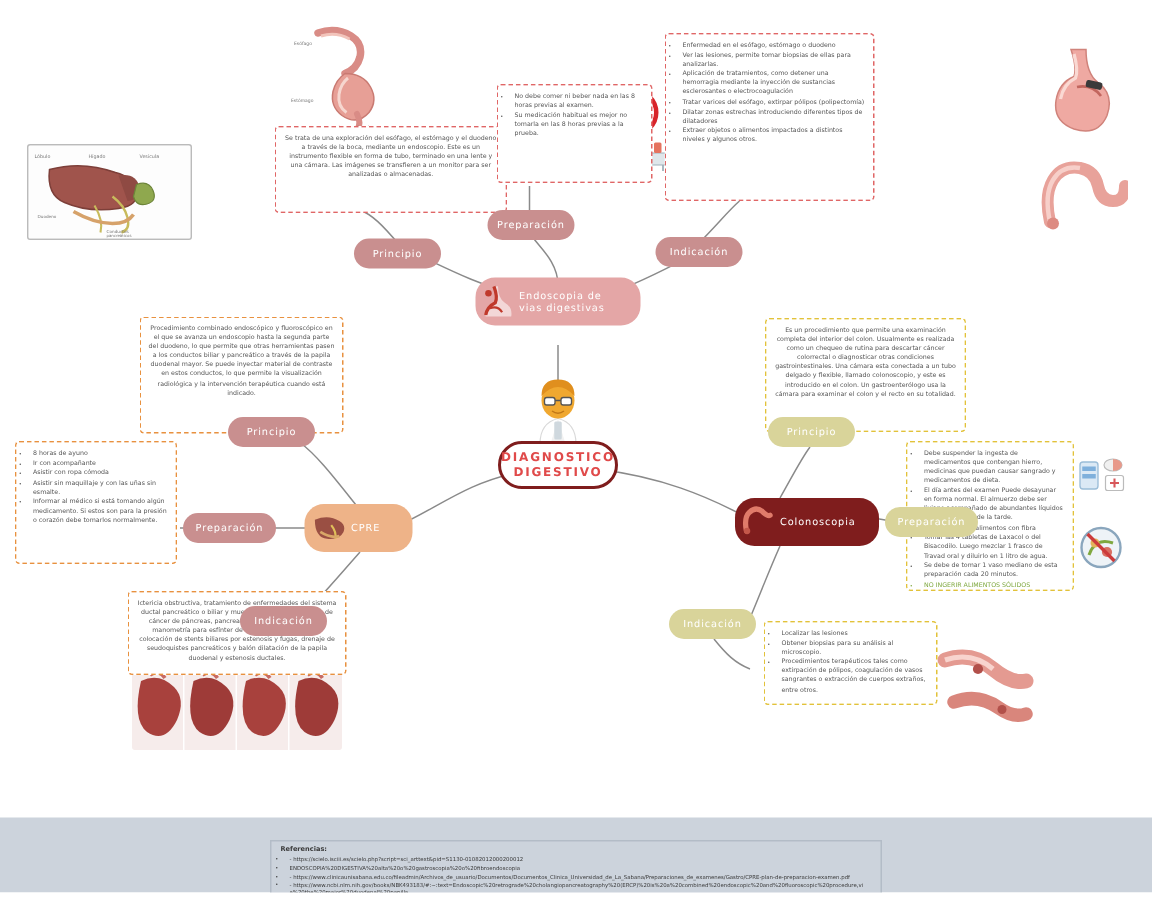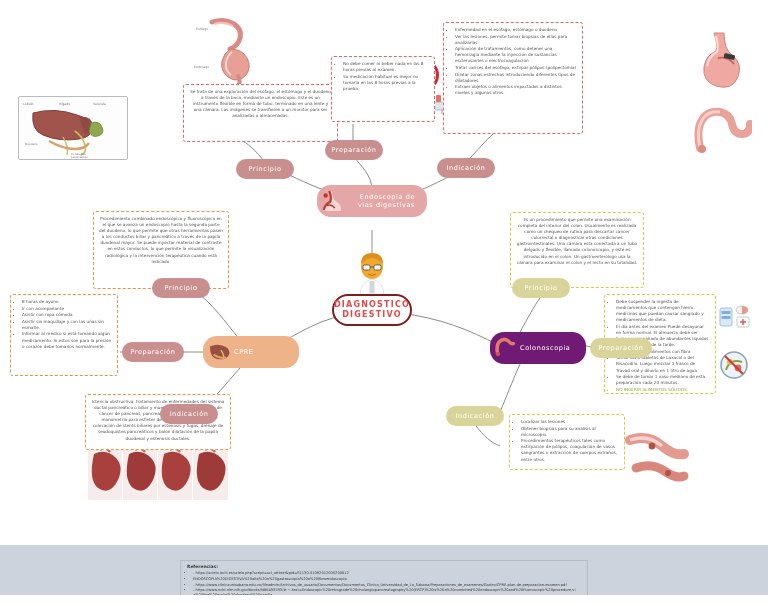--- a/index.html
+++ b/index.html
@@ -17,23 +17,23 @@
     text-align:center;border-radius:14px;color:#fff;letter-spacing:.6px;
     font-size:6.5px;line-height:1.25;padding:3px 12px;box-sizing:border-box;
   }
   .pill.center{
     border:2px solid #7f1d1d;background:#fff;color:#e04a4a;border-radius:16px;
     font-size:8px;font-weight:bold;letter-spacing:1.2px;
   }
   .pill.rose{background:#e4a6a6;}
   .pill.rose2{background:#c98f8f;}
   .pill.peach{background:#eeb388;}
-  .pill.olive{background:#701a75;}
+  .pill.olive{background:#7f1d1d;}
   .pill.sand{background:#d9d49a;}
-  .pill.withicon{justify-content:flex-start;gap:4px;padding-left:5px;text-align:right;}
+  .pill.withicon{justify-content:flex-start;gap:4px;padding-left:5px;text-align:left;border-radius:13px;}
 
   
   .box{
     position:absolute;box-sizing:border-box;padding:4px 5px;
     font-size:4.2px;line-height:1.45;color:#555;text-align:center;
     background:#fff;border-radius:3px;
   }
   .box.red{border:1px dashed #e06666;}
   .box.orange{border:1px dashed #e8913f;}
   .box.yellow{border:1px dashed #e2c23a;}
@@ -343,21 +343,21 @@
   <div class="pill rose2" style="left:236px;top:159px;width:58px;height:20px;">
     <span>Principio</span>
   </div>
   <div class="pill rose2" style="left:325px;top:140px;width:58px;height:20px;">
     <span>Preparación</span>
   </div>
   <div class="pill rose2" style="left:437px;top:158px;width:58px;height:20px;">
     <span>Indicación</span>
   </div>
 
-  <div class="pill peach withicon" style="left:203px;top:336px;width:96px;height:32px;">
+  <div class="pill peach withicon" style="left:203px;top:336px;width:72px;height:32px;">
     <span class="icon">
       <svg viewBox="0 0 24 22" width="22" height="20">
         <path d="M2,6 q10,-4 18,1 q5,3 3,8 q-3,6 -12,5 q-9,-1 -9,-14z" fill="#9a4f43"></path>
         <path d="M14,10 q4,5 3,10" fill="none" stroke="#e0c05a" stroke-width="1.6"></path>
         <path d="M6,15 q8,5 14,3" fill="none" stroke="#d9a768" stroke-width="2"></path>
       </svg>
     </span>
     <span>CPRE</span>
   </div>
   <div class="pill rose2" style="left:152px;top:278px;width:58px;height:20px;">

